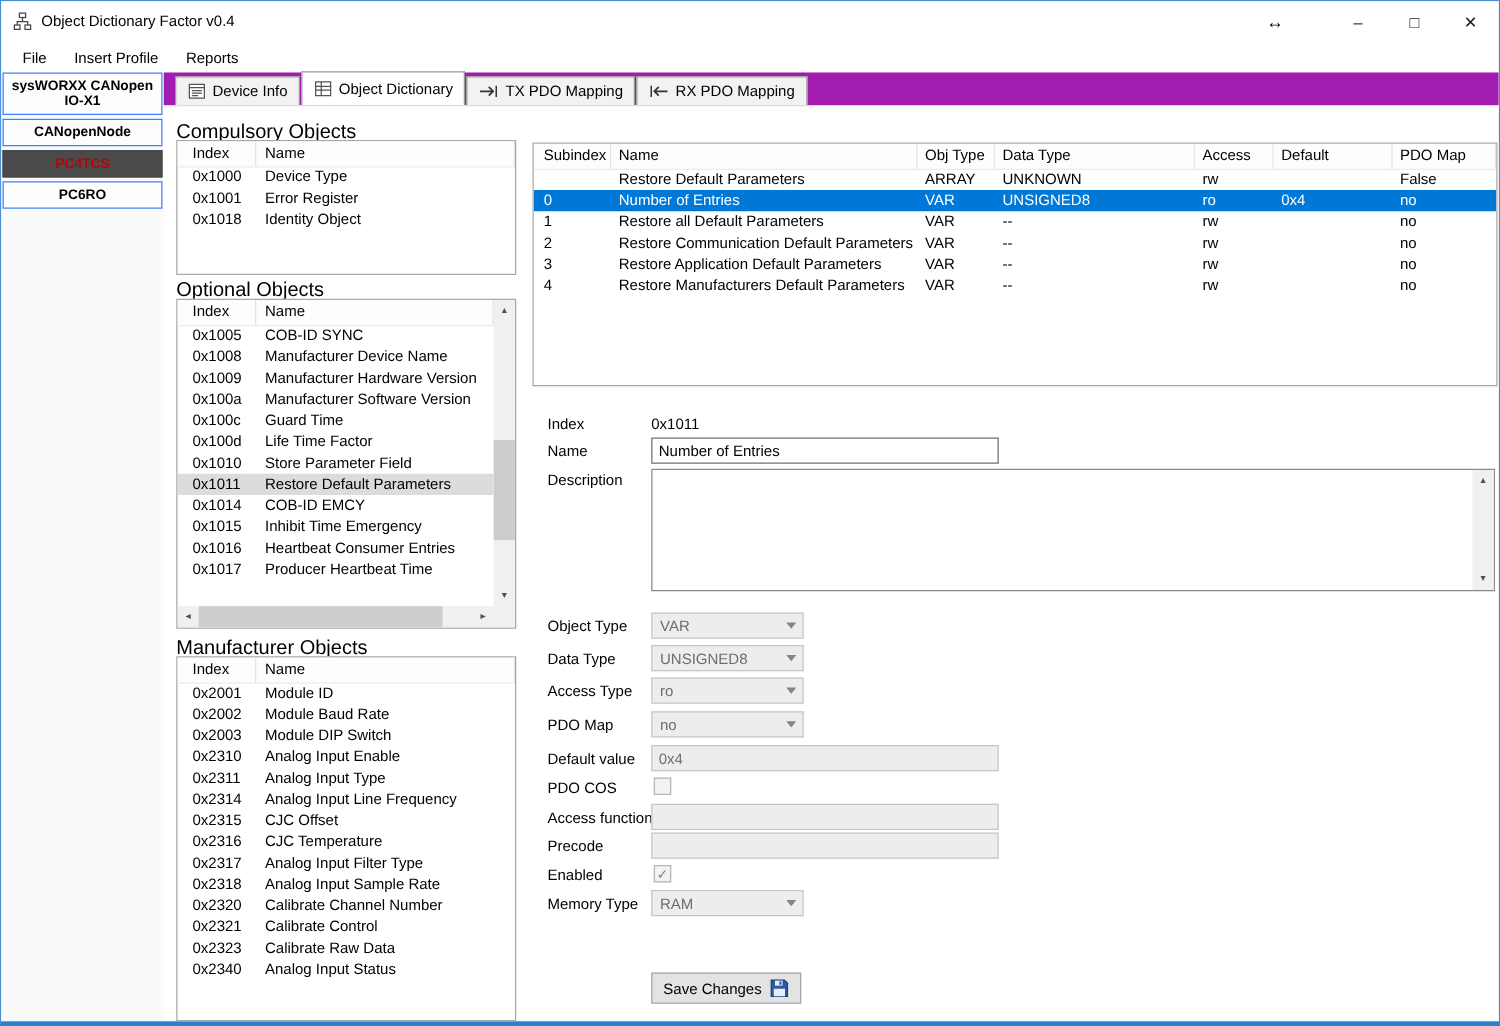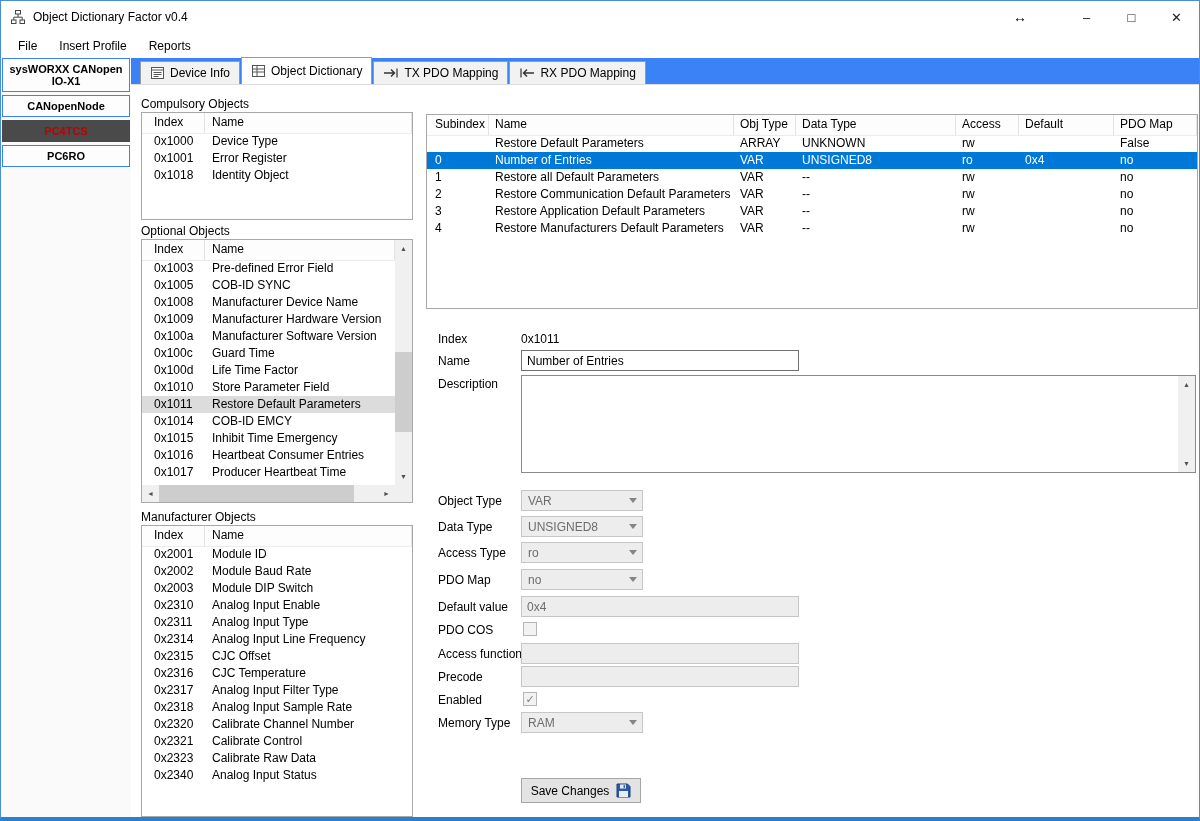--- a/index.html
+++ b/index.html
@@ -18,28 +18,28 @@
   
   .menubar{position:absolute;top:32px;left:0;right:0;height:25px;background:#fff;display:flex;align-items:stretch;padding-left:6px;border-bottom:1px solid #ededed;}
   .menu-item{display:flex;align-items:center;padding:0 11px;font-size:12px;}
 
   
   .sidebar{position:absolute;top:57px;left:0;bottom:0;width:130px;background:#fafafa;}
   .side-item{margin:0 1px 3px 1px;border:1px solid #3b82f6;background:#fdfdfd;font-weight:700;font-size:11px;line-height:12px;text-align:center;padding:4px 2px;color:#000;}
   .side-item.selected{background:#4a4a4a;border-color:#4a4a4a;color:#c00000;}
 
   
-  .tabstrip{position:absolute;top:57px;left:130px;right:0;height:26px;background:#3b82f6;display:flex;align-items:flex-end;padding-left:9px;}
+  .tabstrip{position:absolute;top:57px;left:130px;right:0;height:26px;background:#a21caf;display:flex;align-items:flex-end;padding-left:9px;}
   .tab{display:flex;align-items:center;gap:5px;padding:0 9px;height:22px;border:1px solid #9a9a9a;border-bottom:none;background:#f2f2f2;margin-right:1px;position:relative;}
   .tab.active{height:26px;background:#fff;z-index:2;}
   .tab-icon{display:flex;}
 
   
   .content{position:absolute;top:83px;left:130px;right:0;bottom:0;background:#fff;border-top:1px solid #dcdcdc;}
-  .group-label{position:absolute;font-size:12px;white-space:nowrap;}
+  .group-label{position:absolute;font-size:16px;white-space:nowrap;}
 
   
   .listbox{position:absolute;border:1px solid #a8a8a8;background:#fff;overflow:hidden;}
   .list-header{position:absolute;top:0;left:0;right:0;height:20px;display:flex;background:#fdfdfd;border-bottom:1px solid #ececec;line-height:19px;}
   .list-header span{display:block;border-right:1px solid #e3e3e3;box-sizing:border-box;overflow:hidden;white-space:nowrap;}
   .list-rows{position:absolute;top:20px;left:0;right:0;bottom:0;overflow:hidden;}
   .list-rows.pad-scroll{right:17px;bottom:17px;}
   .list-row{display:flex;height:17px;line-height:17px;white-space:nowrap;}
   .list-row span{display:block;overflow:hidden;box-sizing:border-box;}
   .lc0{width:63px;padding-left:12px;flex:none;}
@@ -192,24 +192,20 @@
     </div>
 
     <div class="group-label" style="left:10px;top:139px">Optional Objects</div>
     <div class="listbox optional-list" style="left:10px;top:154px;width:270px;height:262px">
       <div class="list-header" style="right:17px">
         <span class="lc0">Index</span>
         <span class="lc1">Name</span>
       </div>
       <div class="list-rows pad-scroll">
 
-      <div class="list-row">
-            <span class="lc0">0x1003</span>
-            <span class="lc1">Pre-defined Error Field</span>
-          </div>
           <div class="list-row">
             <span class="lc0">0x1005</span>
             <span class="lc1">COB-ID SYNC</span>
           </div>
           <div class="list-row">
             <span class="lc0">0x1008</span>
             <span class="lc1">Manufacturer Device Name</span>
           </div>
           <div class="list-row">
             <span class="lc0">0x1009</span>

